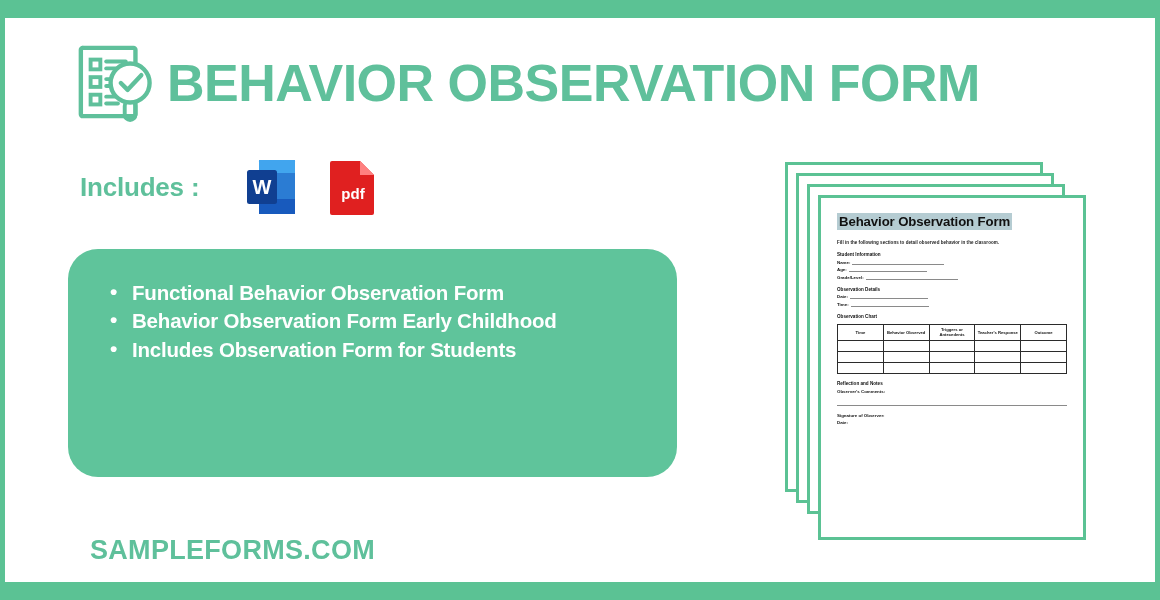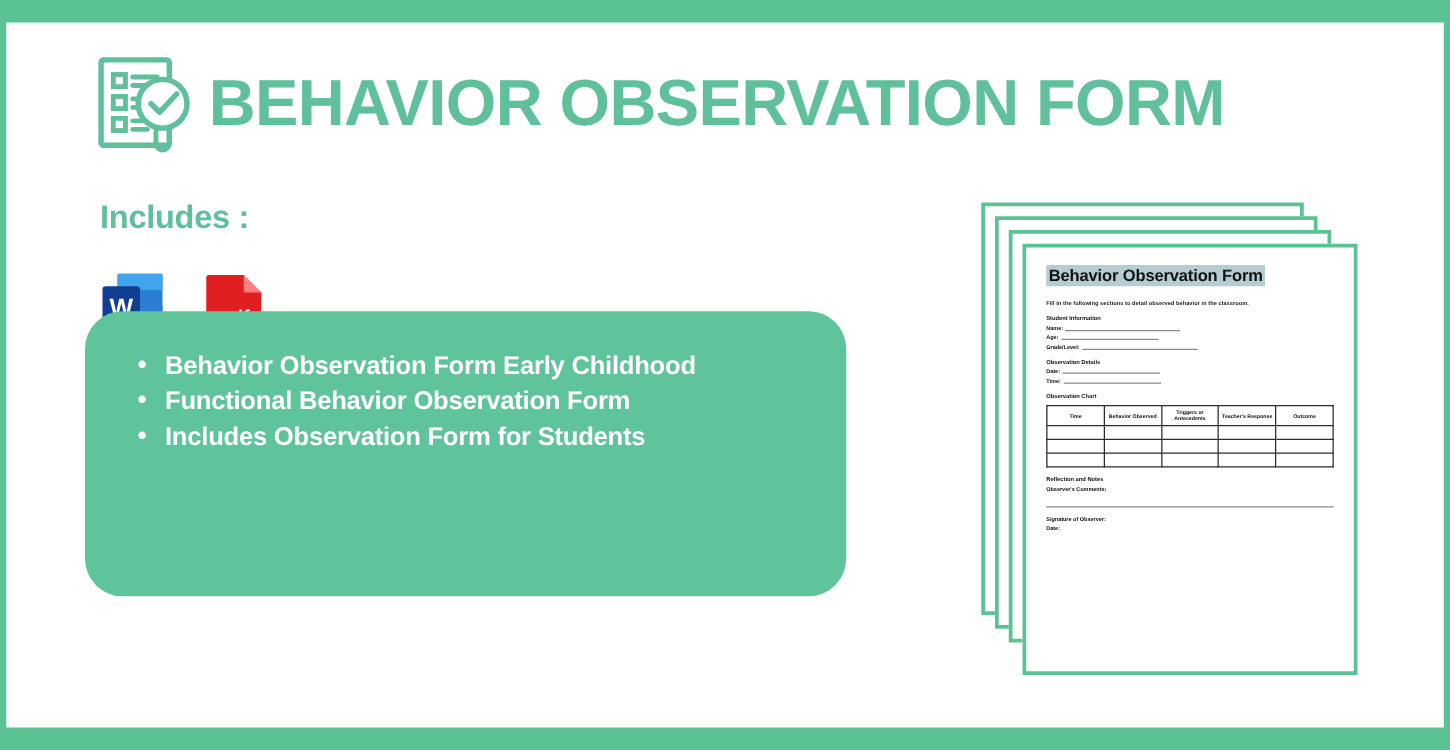--- a/index.html
+++ b/index.html
@@ -34,21 +34,21 @@
     letter-spacing: -0.5px;
     color: #5FC09B;
     white-space: nowrap;
     line-height: 1;
   }
 
   
   #includes-row {
     position: absolute;
     left: 75px; top: 140px;
-    display: flex; align-items: flex-start; gap: 28px; flex-direction: column;
+    display: flex; align-items: center; gap: 46px;
   }
   #includes-label {
     font-size: 26px; font-weight: 800;
     color: #5FC09B; letter-spacing: -0.2px;
   }
   .file-icons { display: flex; align-items: center; gap: 30px; }
   .file-icon { width: 52px; height: 58px; flex: none; display: block; }
 
   
   #list-card {
@@ -214,26 +214,27 @@
         <svg class="file-icon" viewBox="0 0 48 58">
           <path d="M3 3 h28 l14 14 v38 a2 2 0 0 1 -2 2 h-40 a2 2 0 0 1 -2 -2 v-50 a2 2 0 0 1 2 -2 z" fill="#E02020"></path>
           <path d="M31 3 l14 14 h-14 z" fill="#FF8080"></path>
           <text x="24" y="41" font-family="Liberation Sans, sans-serif" font-size="15" font-weight="700" fill="#ffffff" text-anchor="middle">pdf</text>
         </svg>
       </div>
     </div>
 
     <div id="list-card">
       <ul>
+        <li>Functional Behavior Observation Form</li>
         <li>Behavior Observation Form Early Childhood</li>
-        <li>Functional Behavior Observation Form</li>
         <li>Includes Observation Form for Students</li>
       </ul>
     </div>
 
+    <div id="footer-brand">SAMPLEFORMS.COM</div>
 
     <div id="doc-stack">
       <div class="doc-sheet s1"></div>
       <div class="doc-sheet s2"></div>
       <div class="doc-sheet s3"></div>
       <div class="doc-sheet s4">
         <div id="doc-page">
           <div id="doc-title">Behavior Observation Form</div>
           <div id="doc-intro">Fill in the following sections to detail observed behavior in the classroom.</div>
 

